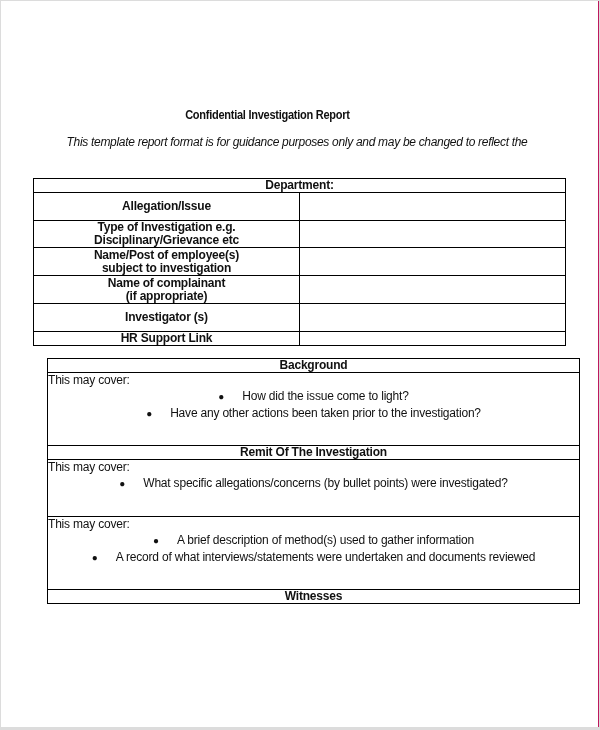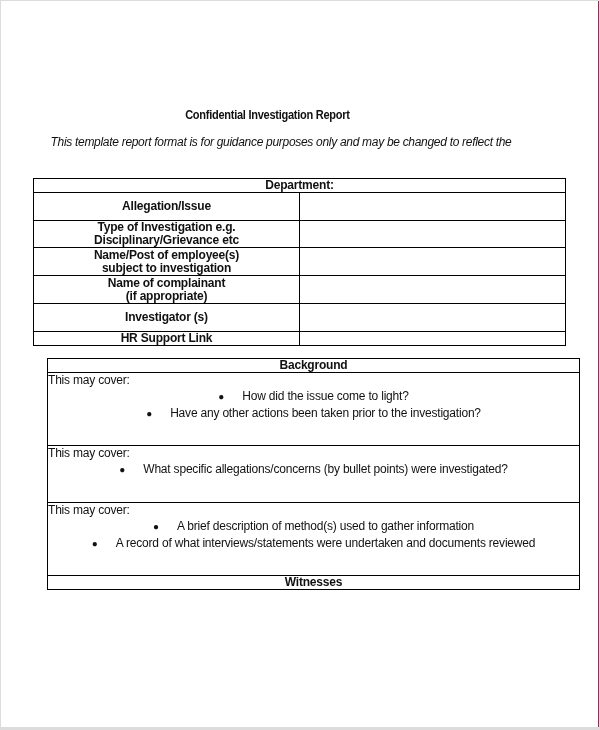--- a/index.html
+++ b/index.html
@@ -11,21 +11,21 @@
       position: absolute; left: 1px; top: 1px; width: 597px; height: 726px;
       background: #ffffff; border-right: 1px solid #be185d;
     }
     .title {
       position: absolute; left: 0; top: 107px; width: 532px; text-align: center;
       font-size: 12px; font-weight: bold; text-decoration: underline; letter-spacing: -0.3px;
       padding-left: 0;
     }
     .title span { display: inline-block; transform: scaleX(0.92); }
     .intro {
-      position: absolute; left: 30px; top: 134px; width: 500px; text-align: center;
+      position: absolute; left: 46px; top: 134px; width: 500px; text-align: center;
       font-size: 12px; font-style: italic; line-height: 14px; letter-spacing: -0.3px;
     }
     table { border-collapse: collapse; position: absolute; table-layout: fixed; }
     td { border: 1.5px solid #000; padding: 0; font-size: 12px; letter-spacing: -0.2px; }
     .t1 { left: 32px; top: 177px; width: 533px; }
     .t1 .lab { width: 192px; text-align: center; font-weight: bold; line-height: 13px; }
     .t1 .hdr { text-align: center; font-weight: bold; height: 13px; line-height: 13px; }
     .t2 { left: 32px; top: 357px; width: 533px; margin-left: 14px; }
     .t2 .hdr { text-align: center; font-weight: bold; height: 13px; line-height: 13px; }
     .t2 .body { vertical-align: top; text-align: center; line-height: 14px; }
@@ -94,20 +94,23 @@
         <tr>
           <td class="hdr">Background</td>
         </tr>
     <tr style="height:73px">
       <td class="body">
         <span class="cover">This may cover:</span>
         <span class="bl"><span class="bullet">●</span><span>How did the issue come to light?</span></span>
         <span class="bl"><span class="bullet">●</span><span>Have any other actions been taken prior to the investigation?</span></span>
       </td>
     </tr>
+    <tr>
+          <td class="hdr">Remit Of The Investigation</td>
+        </tr>
     <tr style="height:57px">
       <td class="body">
         <span class="cover">This may cover:</span>
         <span class="bl"><span class="bullet">●</span><span>What specific allegations/concerns (by bullet points) were investigated?</span></span>
       </td>
     </tr>
     <tr style="height:73px">
       <td class="body">
         <span class="cover">This may cover:</span>
         <span class="bl"><span class="bullet">●</span><span>A  brief description of method(s) used to gather information</span></span>

